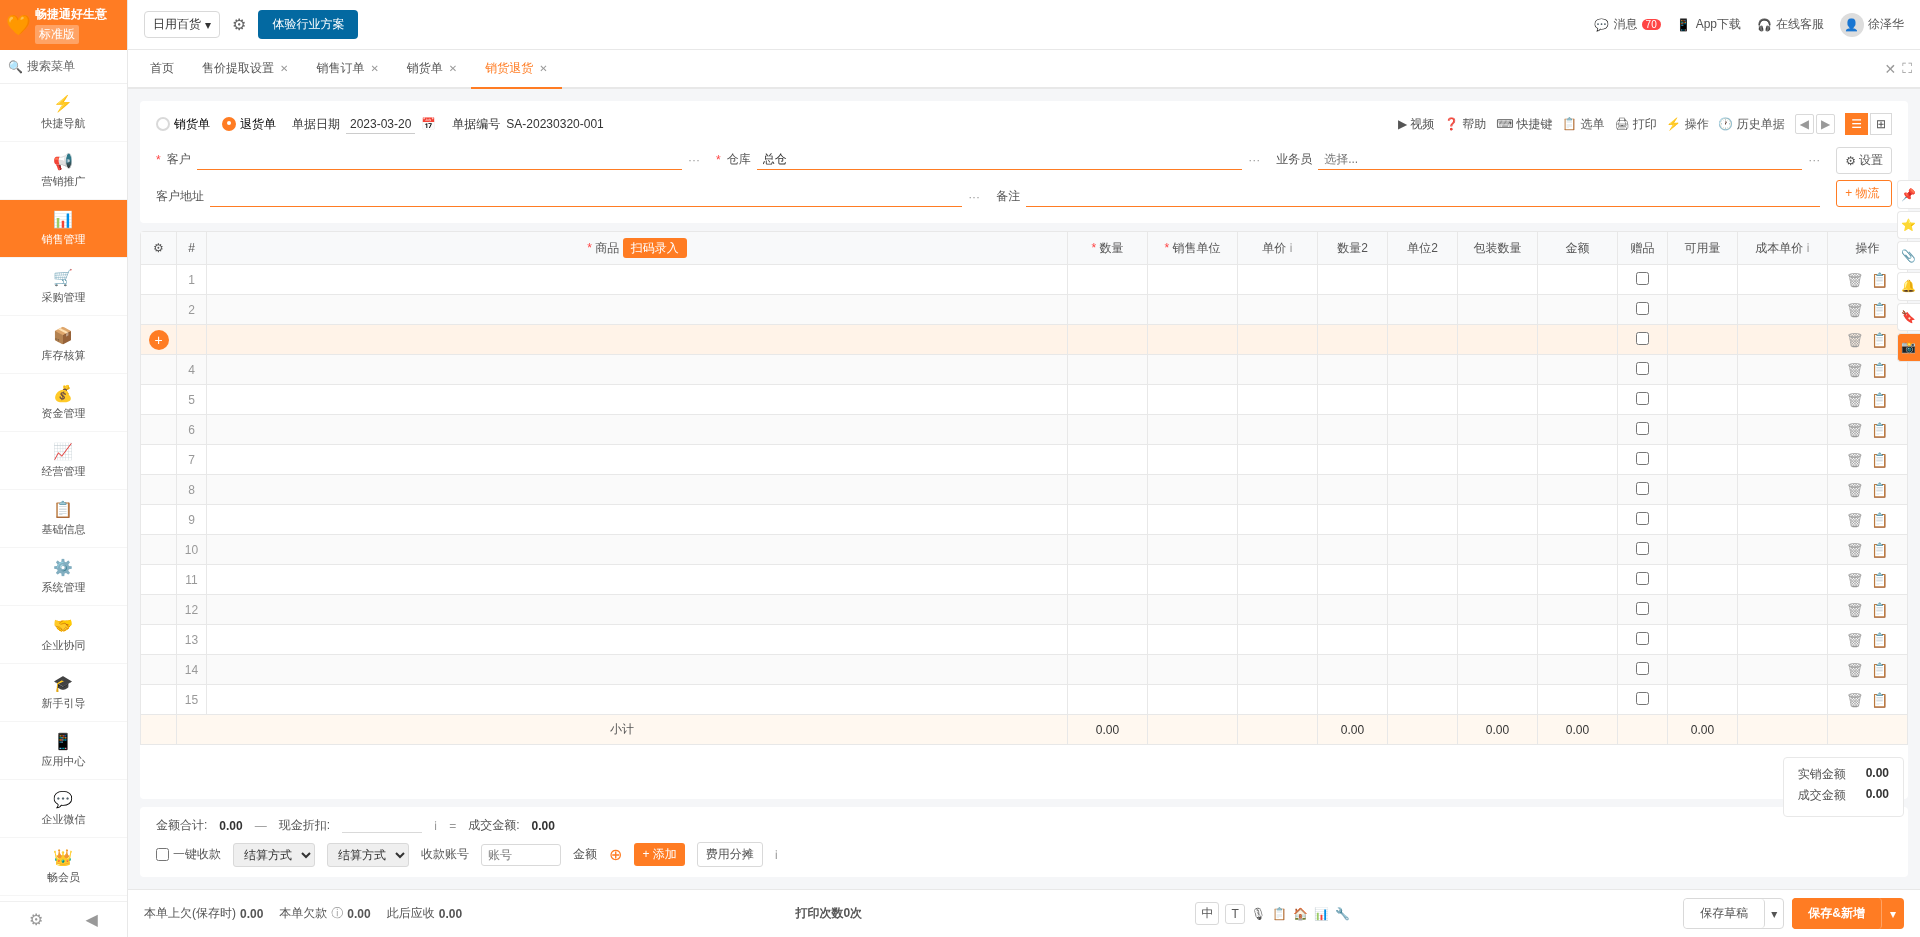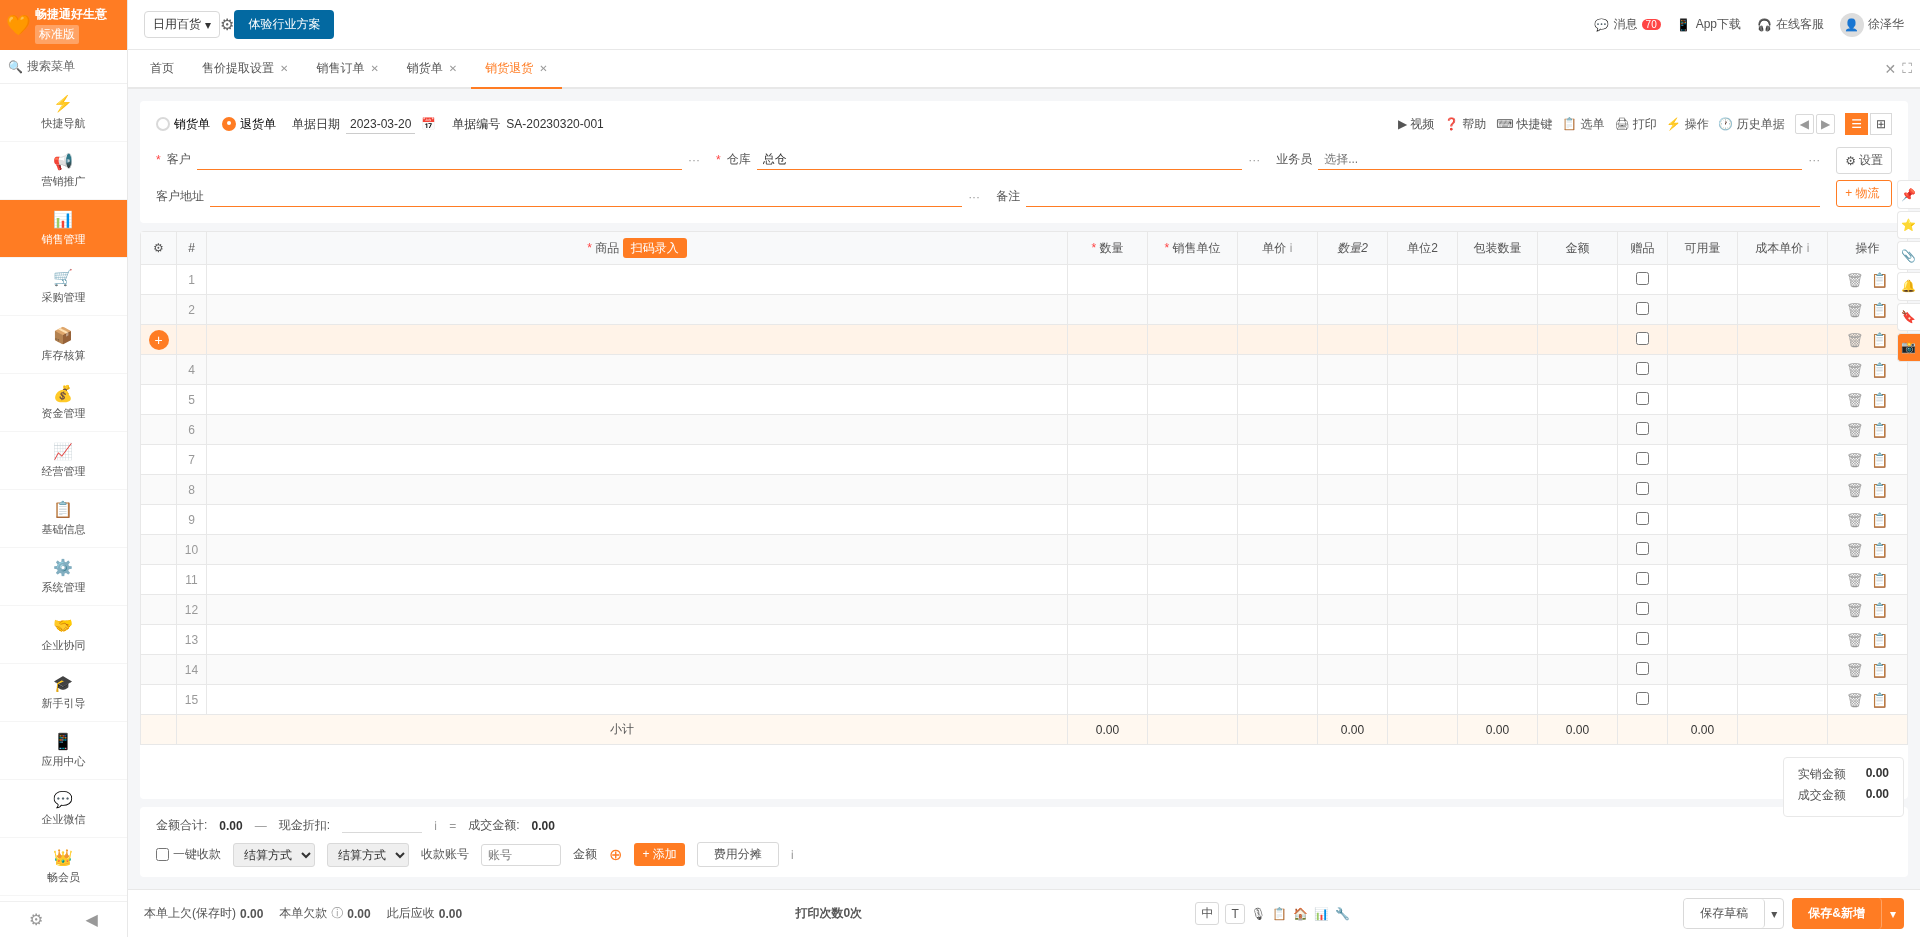--- a/index.html
+++ b/index.html
@@ -15,21 +15,21 @@
     .sidebar-item-icon { font-size: 16px; }
     .sidebar-item-label { font-size: 11px; text-align: center; }
     .sidebar-bottom { display: flex; align-items: center; justify-content: space-around; padding: 8px; border-top: 1px solid #f0f0f0; }
     .sidebar-bottom-btn { cursor: pointer; color: #999; font-size: 16px; }
 
     
     .main { flex: 1; display: flex; flex-direction: column; overflow: hidden; }
 
     
     .topbar { background: #fff; height: 50px; display: flex; align-items: center; justify-content: space-between; padding: 0 16px; border-bottom: 1px solid #e8e8e8; flex-shrink: 0; }
-    .topbar-left { display: flex; align-items: center; gap: 0; }
+    .topbar-left { display: flex; align-items: center; gap: 12px; }
     .topbar-select { border: 1px solid #d9d9d9; border-radius: 4px; padding: 4px 8px; color: #333; display: flex; align-items: center; gap: 4px; cursor: pointer; }
     .topbar-gear { color: #666; cursor: pointer; font-size: 16px; }
     .topbar-btn { background: #0369a1; color: #fff; border: none; border-radius: 4px; padding: 6px 14px; cursor: pointer; font-size: 12px; }
     .topbar-right { display: flex; align-items: center; gap: 16px; color: #555; }
     .topbar-right-item { display: flex; align-items: center; gap: 4px; cursor: pointer; }
     .badge { background: #ff4444; color: #fff; border-radius: 10px; font-size: 10px; padding: 0 4px; min-width: 16px; text-align: center; }
     .avatar { width: 24px; height: 24px; border-radius: 50%; background: #ddd; display: inline-flex; align-items: center; justify-content: center; color: #999; font-size: 12px; }
 
     
     .tabs { background: #fff; display: flex; align-items: center; border-bottom: 2px solid #e8e8e8; flex-shrink: 0; padding: 0 8px; }
@@ -81,21 +81,21 @@
     .footer-card { background: #fff; padding: 10px 16px; border-radius: 4px; }
     .footer-row1 { display: flex; align-items: center; gap: 12px; }
     .footer-label { color: #555; }
     .footer-value { color: #333; font-weight: bold; }
     .footer-divider { color: #999; }
     .footer-row2 { display: flex; align-items: center; gap: 12px; margin-top: 8px; }
     .footer-checkbox-label { display: flex; align-items: center; gap: 4px; color: #555; cursor: pointer; }
     .footer-select { border: 1px solid #d9d9d9; border-radius: 3px; padding: 3px 6px; color: #333; }
     .footer-input { border: 1px solid #d9d9d9; border-radius: 3px; padding: 3px 6px; color: #333; width: 80px; }
     .add-btn { background: #ff7c23; color: #fff; border: none; border-radius: 3px; padding: 3px 8px; cursor: pointer; }
-    .fee-btn { background: #fff; border: 1px solid #d9d9d9; border-radius: 3px; padding: 3px 16px; cursor: pointer; color: #555; }
+    .fee-btn { background: #fff; border: 1px solid #d9d9d9; border-radius: 3px; padding: 3px 8px; cursor: pointer; color: #555; }
 
     
     .bottom-bar { background: #fff; padding: 8px 16px; display: flex; align-items: center; justify-content: space-between; border-top: 1px solid #e8e8e8; flex-shrink: 0; }
     .bottom-info { display: flex; align-items: center; gap: 16px; color: #555; }
     .bottom-info-item { display: flex; align-items: center; gap: 4px; }
     .bottom-tools { display: flex; align-items: center; gap: 6px; }
     .bottom-actions { display: flex; gap: 8px; }
     .btn-secondary { border: 1px solid #d9d9d9; background: #fff; color: #555; border-radius: 4px; padding: 6px 16px; cursor: pointer; }
     .btn-primary { background: #ff7c23; color: #fff; border: none; border-radius: 4px; padding: 0 16px; cursor: pointer; font-weight: bold; }
 
@@ -372,21 +372,21 @@
             <tr>
               <th style="width:36px;">⚙</th>
               <th style="width:30px;">#</th>
               <th style="min-width:160px;">
                 <span style="color:#ff4444;">* </span>商品
                 <span class="scan-btn">扫码录入</span>
               </th>
               <th style="width:80px;"><span style="color:#ff4444;">* </span>数量</th>
               <th style="width:90px;"><span style="color:#ff4444;">* </span>销售单位</th>
               <th style="width:80px;">单价 <span class="info-icon">ℹ</span></th>
-              <th style="width:70px;font-style:italic;">数量2</th>
+              <th style="width:70px;">数量2</th>
               <th style="width:70px;">单位2</th>
               <th style="width:80px;">包装数量</th>
               <th style="width:80px;">金额</th>
               <th style="width:50px;">赠品</th>
               <th style="width:70px;">可用量</th>
               <th style="width:90px;">成本单价 <span class="info-icon">ℹ</span></th>
               <th style="width:80px;">操作</th>
             </tr>
           </thead>
           <tbody>

